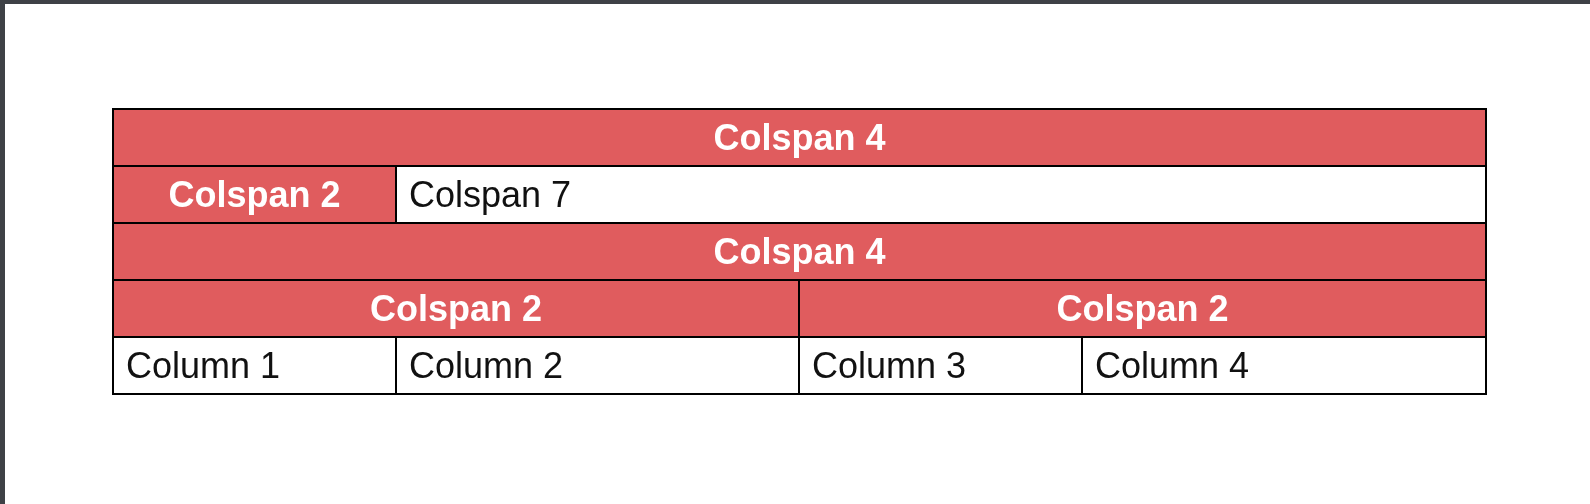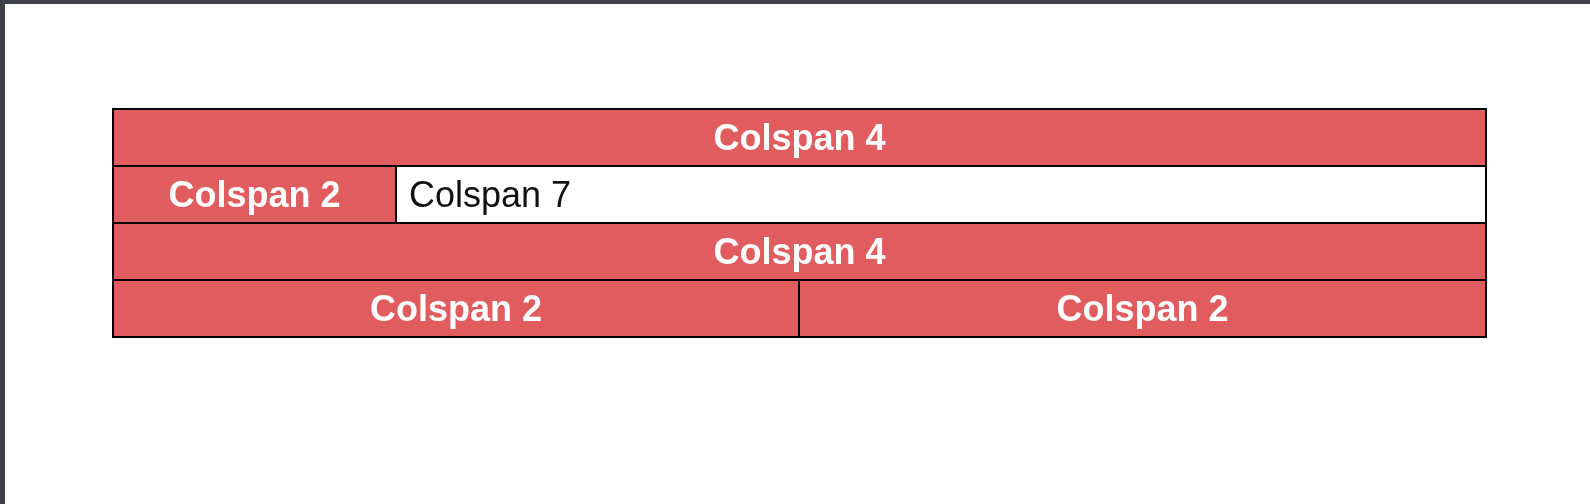--- a/index.html
+++ b/index.html
@@ -80,15 +80,21 @@
           <th colspan="1" class="hdr">Colspan 2</th>
           <td colspan="3" class="dat">Colspan 7</td>
         </tr>
         <tr>
           <th colspan="4" class="hdr">Colspan 4</th>
         </tr>
         <tr>
           <th colspan="2" class="hdr">Colspan 2</th>
           <th colspan="2" class="hdr">Colspan 2</th>
         </tr>
+        <tr>
+          <td colspan="1" class="dat">Column 1</td>
+          <td colspan="1" class="dat">Column 2</td>
+          <td colspan="1" class="dat">Column 3</td>
+          <td colspan="1" class="dat">Column 4</td>
+        </tr>
       </tbody>
   </table>
 </div>
 
 </body></html>

